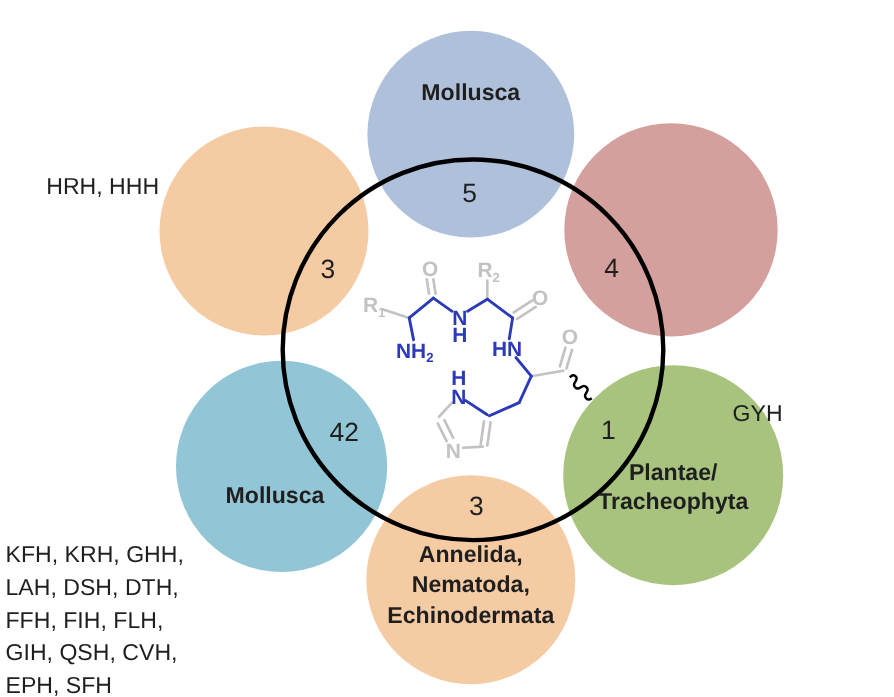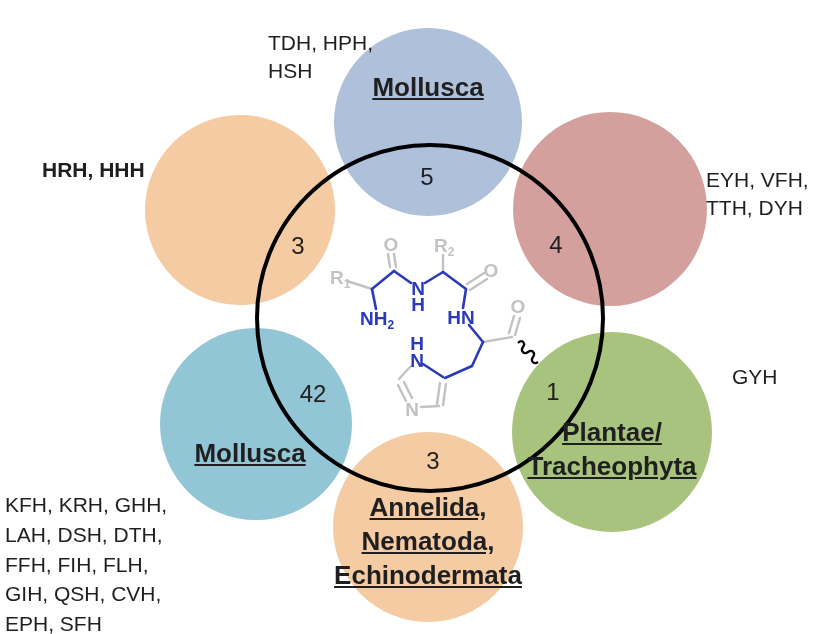--- a/index.html
+++ b/index.html
@@ -8,42 +8,42 @@
   .circle{position:absolute;border-radius:50%;}
   .c0{left:334px;top:28px;width:188px;height:188px;}
   .c1{left:513px;top:112px;width:194px;height:194px;}
   .c2{left:512px;top:332px;width:200px;height:200px;}
   .c3{left:333px;top:432px;width:190px;height:190px;}
   .c4{left:160px;top:328px;width:192px;height:192px;}
   .c5{left:145px;top:115px;width:190px;height:190px;}
   .ring{position:absolute;left:255px;top:143px;width:350px;height:350px;
         border:4px solid var(--ringc,#000);border-radius:50%;box-sizing:border-box;
         background:transparent;}
-  .glabel{position:absolute;font-weight:bold;font-size:26px;text-align:center;
-          white-space:pre-line;line-height:1.3;text-decoration:underline;}
+  .glabel{position:absolute;font-weight:bold;font-size:21px;text-align:center;
+          white-space:pre-line;line-height:1.3;}
   .lab0{left:334px;top:71px;width:188px;}
   .lab1{left:513px;top:171px;width:194px;}
   .lab2{left:512px;top:416px;width:200px;}
   .lab3{left:328px;top:491px;width:200px;}
   .lab4{left:160px;top:437px;width:180px;}
   .lab5{left:145px;top:163px;width:190px;}
   .count{position:absolute;font-size:24px;width:44px;text-align:center;}
   .cnt0{left:405px;top:163px;}
   .cnt1{left:534px;top:231px;}
   .cnt2{left:531px;top:378px;}
   .cnt3{left:411px;top:447px;}
   .cnt4{left:291px;top:380px;}
   .cnt5{left:276px;top:232px;}
   .codes{position:absolute;font-size:21px;white-space:pre-line;line-height:1.33;}
   .cod0{left:268px;top:29px;}
   .cod1{left:706px;top:166px;}
-  .cod2{left:732px;top:363px;text-align:right;}
+  .cod2{left:666px;top:363px;text-align:right;}
   .cod3{left:530px;top:544px;}
   .cod4{left:5px;top:457px;line-height:1.42;margin-top:33px;}
-  .cod5{left:42px;top:156px;font-weight:bold;}
+  .cod5{left:42px;top:156px;}
   .molecule{position:absolute;left:318px;top:226px;}
   .bb{stroke:var(--bb,#2B3AB8);}
   .rg{stroke:var(--rg,#C2C2C2);}
   .bluetext{fill:var(--bb,#2B3AB8);font-weight:bold;font-size:19px;}
   .graytext{fill:var(--rg,#C2C2C2);font-weight:bold;font-size:19px;}
   .sub{font-size:12px;}
 </style>
 </head>
 <body>
 
@@ -66,24 +66,20 @@
 Tracheophyta</div>
   <div class="glabel lab4">Mollusca</div>
 
   <div class="count cnt0">5</div>
   <div class="count cnt1">4</div>
   <div class="count cnt2">1</div>
   <div class="count cnt3">3</div>
   <div class="count cnt4">42</div>
   <div class="count cnt5">3</div>
 
-  <div class="codes cod0">TDH, HPH,
-HSH</div>
-  <div class="codes cod1">EYH, VFH,
-TTH, DYH</div>
   <div class="codes cod2">GYH</div>
   <div class="codes cod4">KFH, KRH, GHH,
 LAH, DSH, DTH,
 FFH, FIH, FLH,
 GIH, QSH, CVH,
 EPH, SFH</div>
   <div class="codes cod5">HRH, HHH</div>
 
   <svg class="molecule" width="235" height="205" viewBox="0 0 235 205">
 

